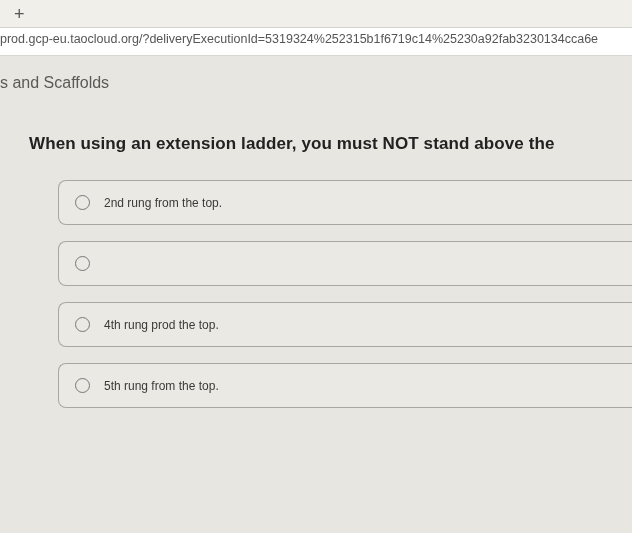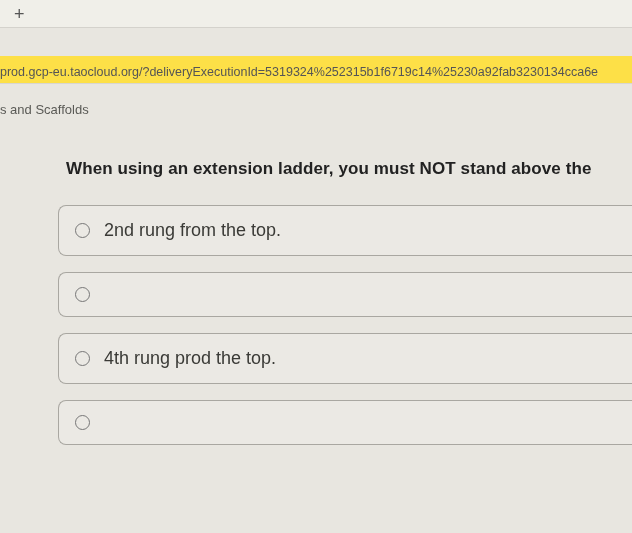--- a/index.html
+++ b/index.html
@@ -21,45 +21,44 @@
   }
   .new-tab {
     color: #555;
     font-size: 18px;
     line-height: 1;
     padding: 2px 6px;
     cursor: pointer;
   }
   .addr-bar {
     height: 28px;
-    background: #fde047;
+    background: #ffffff;
     border-bottom: 1px solid #d8d6d0;
     padding: 4px 0 4px 0;
     color: #555;
     font-size: 12.5px;
     white-space: nowrap;
     overflow: hidden;
     display: flex;
-    align-items: flex-end;
-    margin-top: 28px;
+    align-items: flex-start;
   }
   .page {
     padding: 18px 0 0 0;
   }
   .breadcrumb {
     color: #5a5a56;
-    font-size: 13px;
+    font-size: 16px;
     padding-left: 0;
     margin-bottom: 42px;
   }
   .question {
     color: #222;
     font-size: 17px;
     font-weight: 700;
-    padding-left: 66px;
+    padding-left: 29px;
     margin-bottom: 26px;
     letter-spacing: 0.1px;
   }
   .options {
     padding-left: 58px;
   }
   .option {
     border: 1px solid #a9a7a1;
     border-right: none;
     border-radius: 8px 0 0 8px;
@@ -75,21 +74,21 @@
     width: 15px;
     height: 15px;
     border: 1.5px solid #777;
     border-radius: 50%;
     margin-right: 14px;
     flex: 0 0 auto;
     background: transparent;
   }
   .opt-label {
     color: #3a3a36;
-    font-size: 18px;
+    font-size: 12px;
   }
 </style>
 </head>
 <body>
 
 <div class="tabbar">
   <span class="new-tab">+</span>
 </div>
 
 <div class="addr-bar">
@@ -107,15 +106,16 @@
     </div>
     <div class="option">
       <span class="radio"></span>
     </div>
     <div class="option">
       <span class="radio"></span>
       <span class="opt-label">4th rung prod the top.</span>
     </div>
     <div class="option">
       <span class="radio"></span>
+      <span class="opt-label">5th rung from the top.</span>
     </div>
   </div>
 </div>
 
 </body></html>

